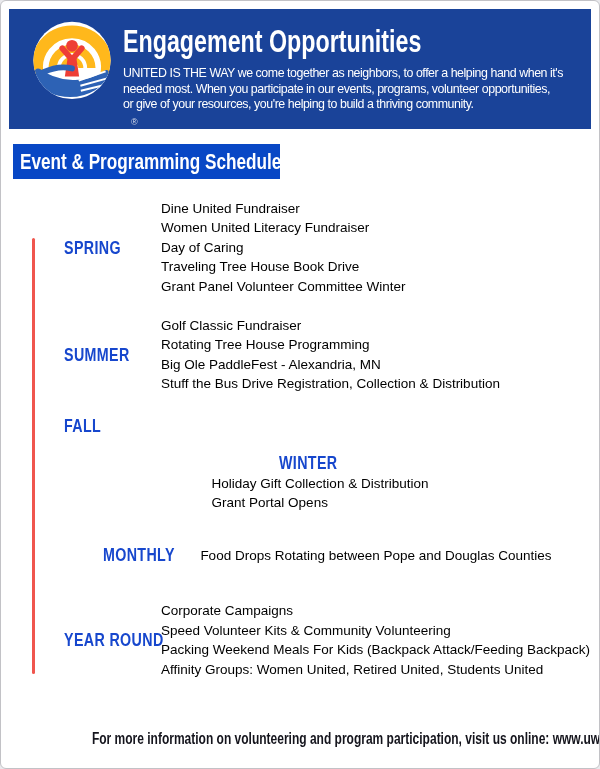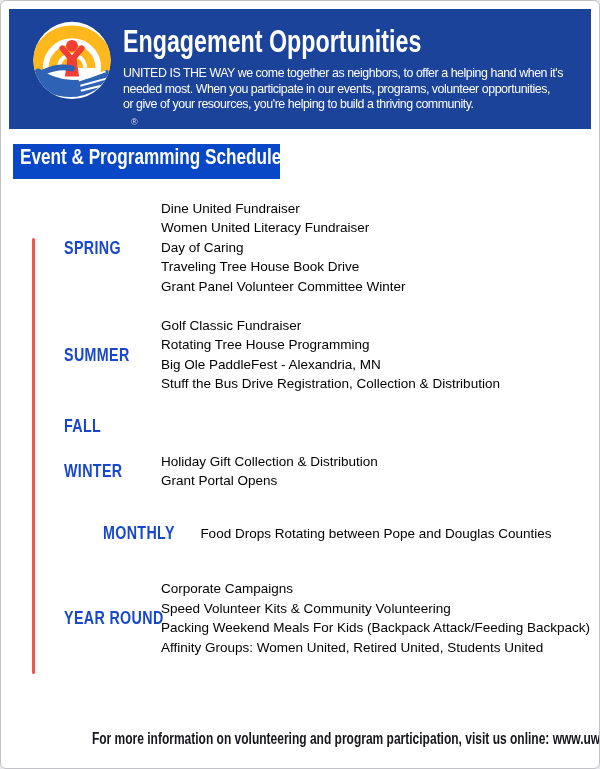--- a/index.html
+++ b/index.html
@@ -21,33 +21,33 @@
   .header-desc { position:absolute; left:114px; top:57px; color:#ffffff; font-size:12.4px; line-height:15.6px; letter-spacing:-0.45px; }
   .header-desc div { white-space:nowrap; }
 
   
   .condensed { display:inline-block; transform:scaleX(0.75); transform-origin:0 50%; white-space:nowrap; }
   .condensed.center { transform-origin:50% 50%; }
 
   
   .section-bar {
     position:absolute; left:12px; top:143px; width:267px; height:35px;
-    background:#0847c5; display:flex; align-items:flex-start; padding-left:7px;
+    background:#0847c5; display:flex; align-items:center; padding-left:7px;
   }
   .section-bar .condensed { transform:scaleX(0.78); color:#ffffff; font-size:22px; font-weight:bold; }
 
   
   .schedule { position:absolute; left:0; top:178px; right:8px; padding-top:20px; }
   .accent-line {
     position:absolute; left:31px; top:237px; width:3px; height:436px;
     background:#f0564e; border-radius:2px;
   }
   .group { display:flex; align-items:center; padding-left:48px; }
   .g1 { margin-bottom:20px; } .g2 { margin-bottom:21px; } .g3 { margin-bottom:15px; }
-  .g4 { margin-bottom:32px; } .g5 { margin-bottom:35px;justify-content:center; }
+  .g4 { margin-bottom:32px;flex-direction:column; } .g5 { margin-bottom:35px;justify-content:center; }
   .season { width:97px; flex:none; color:#1747cd; font-size:19px; font-weight:bold; letter-spacing:0.5px;margin-left:15px; }
   .events { color:#000000; font-size:13.5px; line-height:19.4px; }
 
   
   .footer { position:absolute; left:0; right:0; top:729px; height:26px; text-align:center; }
   .footer .condensed { color:#14141c; font-size:16px; font-weight:bold; }
 </style>
 </head>
 <body>
 

